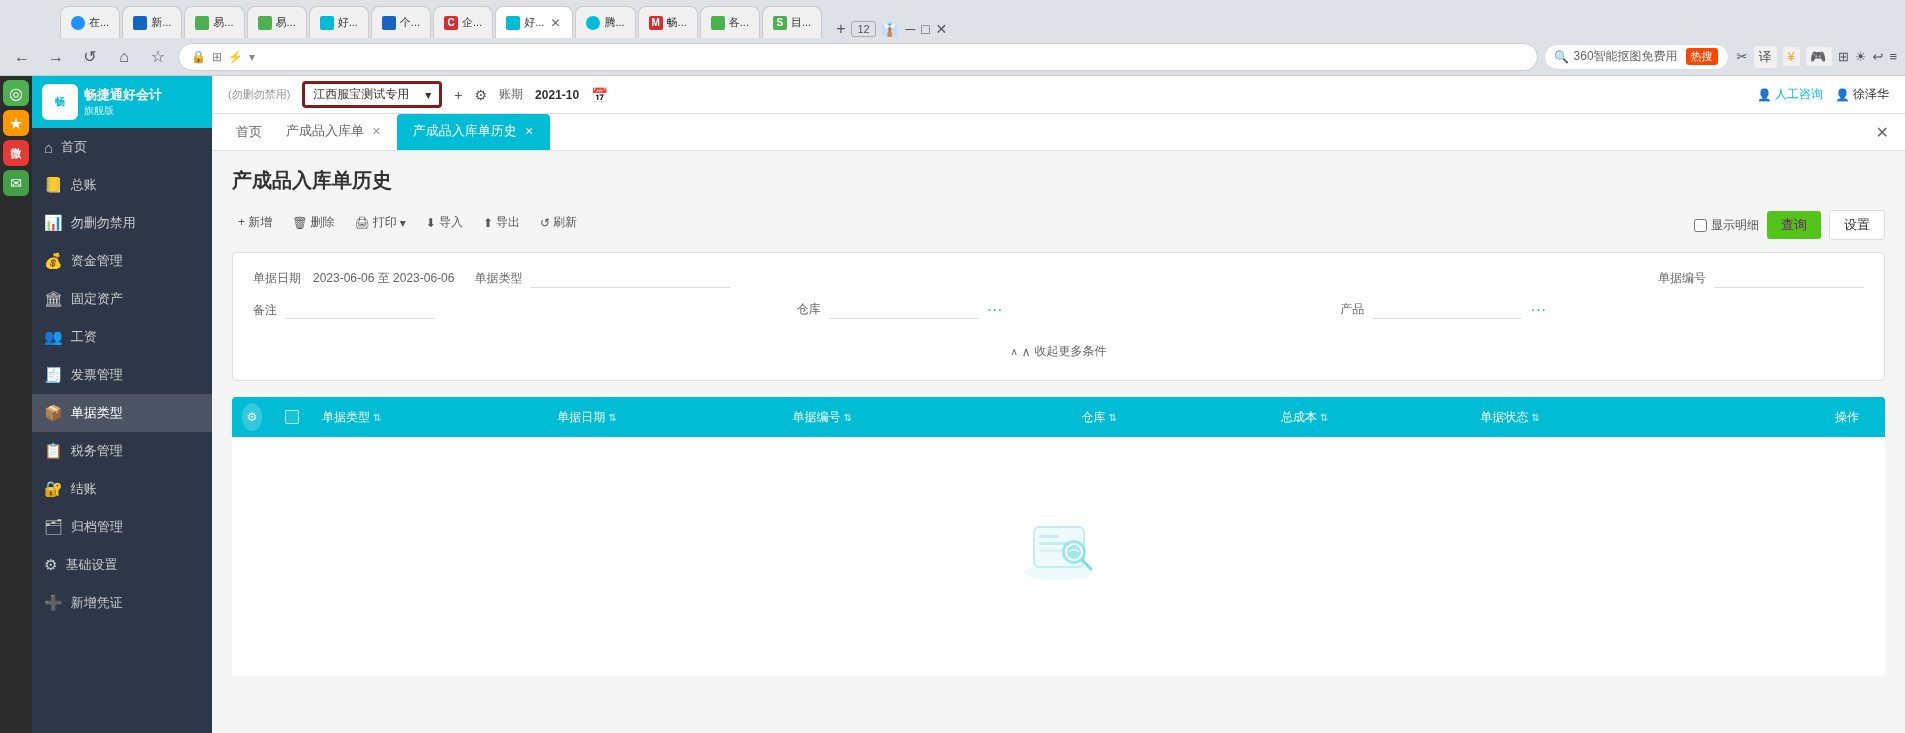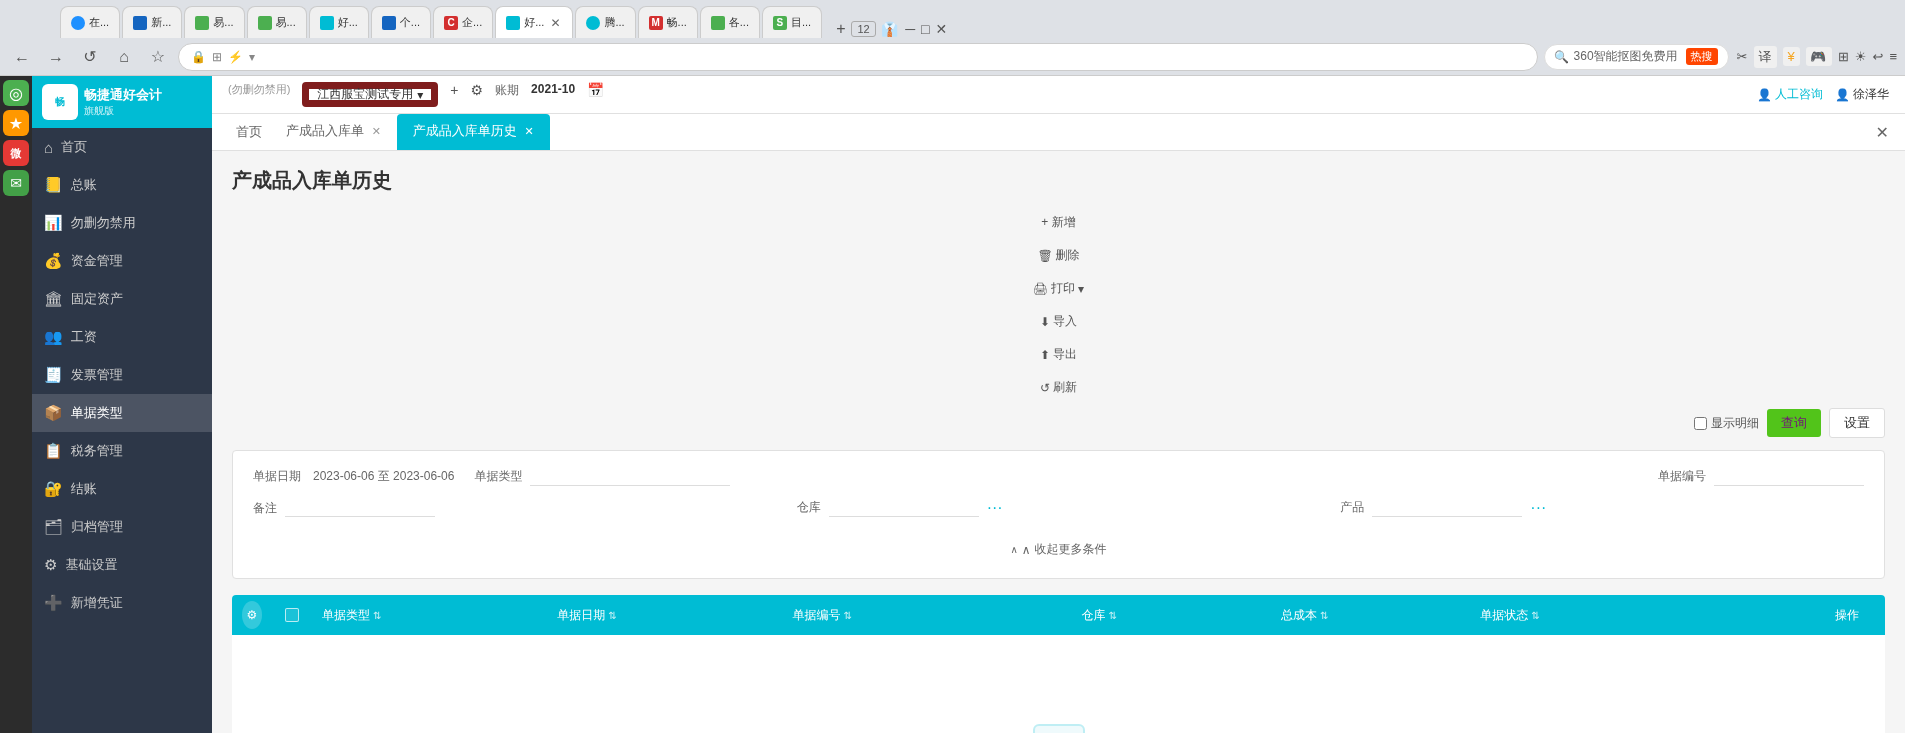--- a/index.html
+++ b/index.html
@@ -35,22 +35,22 @@
     .sidebar-subtitle { color: rgba(255,255,255,0.8); font-size: 10px; }
     .sidebar-nav { flex: 1; overflow-y: auto; }
     .nav-item { display: flex; align-items: center; padding: 10px 12px; color: #ccc; cursor: pointer; gap: 8px; font-size: 13px; }
     .nav-item.active { background: rgba(255,255,255,0.15); color: #fff; }
     .nav-item .icon { font-size: 15px; }
 
     
     .main-content { flex: 1; background: #f5f5f5; display: flex; flex-direction: column; overflow: hidden; }
 
     
-    .top-bar { background: #fff; padding: 6px 16px; display: flex; gap: 12px; border-bottom: 1px solid #e0e0e0; height: 38px; }
-    .account-select { display: flex; align-items: center; gap: 4px; font-size: 12px; color: #333; border: 7px solid #7f1d1d; padding: 2px 8px; border-radius: 4px; cursor: pointer; }
+    .top-bar { background: #fff; padding: 6px 16px; display: flex; align-items: center; gap: 12px; border-bottom: 1px solid #e0e0e0; height: 38px; }
+    .account-select { display: flex; align-items: center; gap: 16px; font-size: 12px; color: #333; border: 3px solid #7f1d1d; padding: 2px 8px; border-radius: 4px; cursor: pointer; }
     .period-label { font-size: 12px; color: #666; }
     .period-value { font-size: 12px; color: #333; font-weight: bold; }
     .top-bar-right { margin-left: auto; display: flex; align-items: center; gap: 12px; }
     .user-service { font-size: 12px; color: #00bcd4; cursor: pointer; display: flex; align-items: center; gap: 3px; }
     .user-name { font-size: 12px; color: #333; display: flex; align-items: center; gap: 3px; }
 
     
     .page-tabs { display: flex; align-items: center; background: #fff; border-bottom: 1px solid #e0e0e0; padding: 0 16px; }
     .page-tab { padding: 8px 16px; font-size: 13px; color: #666; cursor: pointer; border-bottom: 2px solid transparent; }
     .page-tab.active { color: #fff; background: #00bcd4; border-radius: 4px 4px 0 0; }
@@ -316,21 +316,21 @@
       <div class="page-tab active">
         <span>产成品入库单历史</span>
         <span class="page-tab-close">✕</span>
       </div>
       <span class="page-close-btn" style="margin-left:auto;">✕</span>
     </div>
 
     <div class="content-area">
       <div class="page-title">产成品入库单历史</div>
 
-      <div style="display:flex;align-items:center;gap:8px;margin-bottom:12px;flex-direction:column;">
+      <div style="display:flex;align-items:flex-start;gap:8px;margin-bottom:12px;">
         <button class="toolbar-action" style="border:none;background:none;font-size:12px;color:#555;cursor:pointer;padding:4px 6px;">+ 新增</button>
         <button class="toolbar-action" style="border:none;background:none;font-size:12px;color:#555;cursor:pointer;padding:4px 6px;">
           <span>🗑</span>
           <span>删除</span>
         </button>
         <button class="toolbar-action" style="border:none;background:none;font-size:12px;color:#555;cursor:pointer;padding:4px 6px;">
           <span>🖨</span>
           <span>打印</span>
           <span>▾</span>
         </button>

